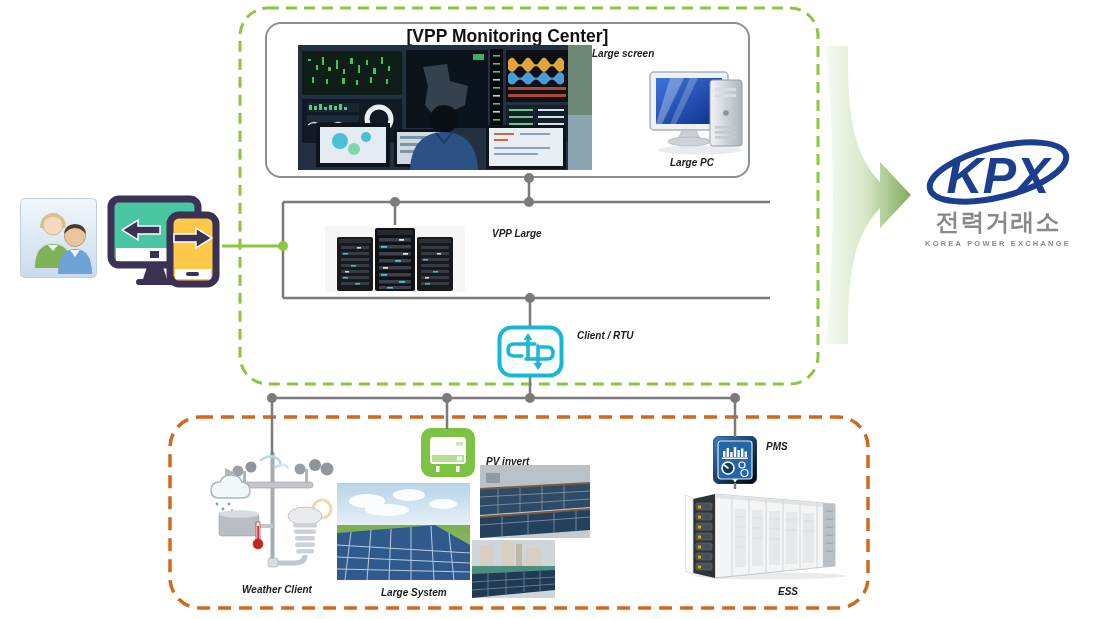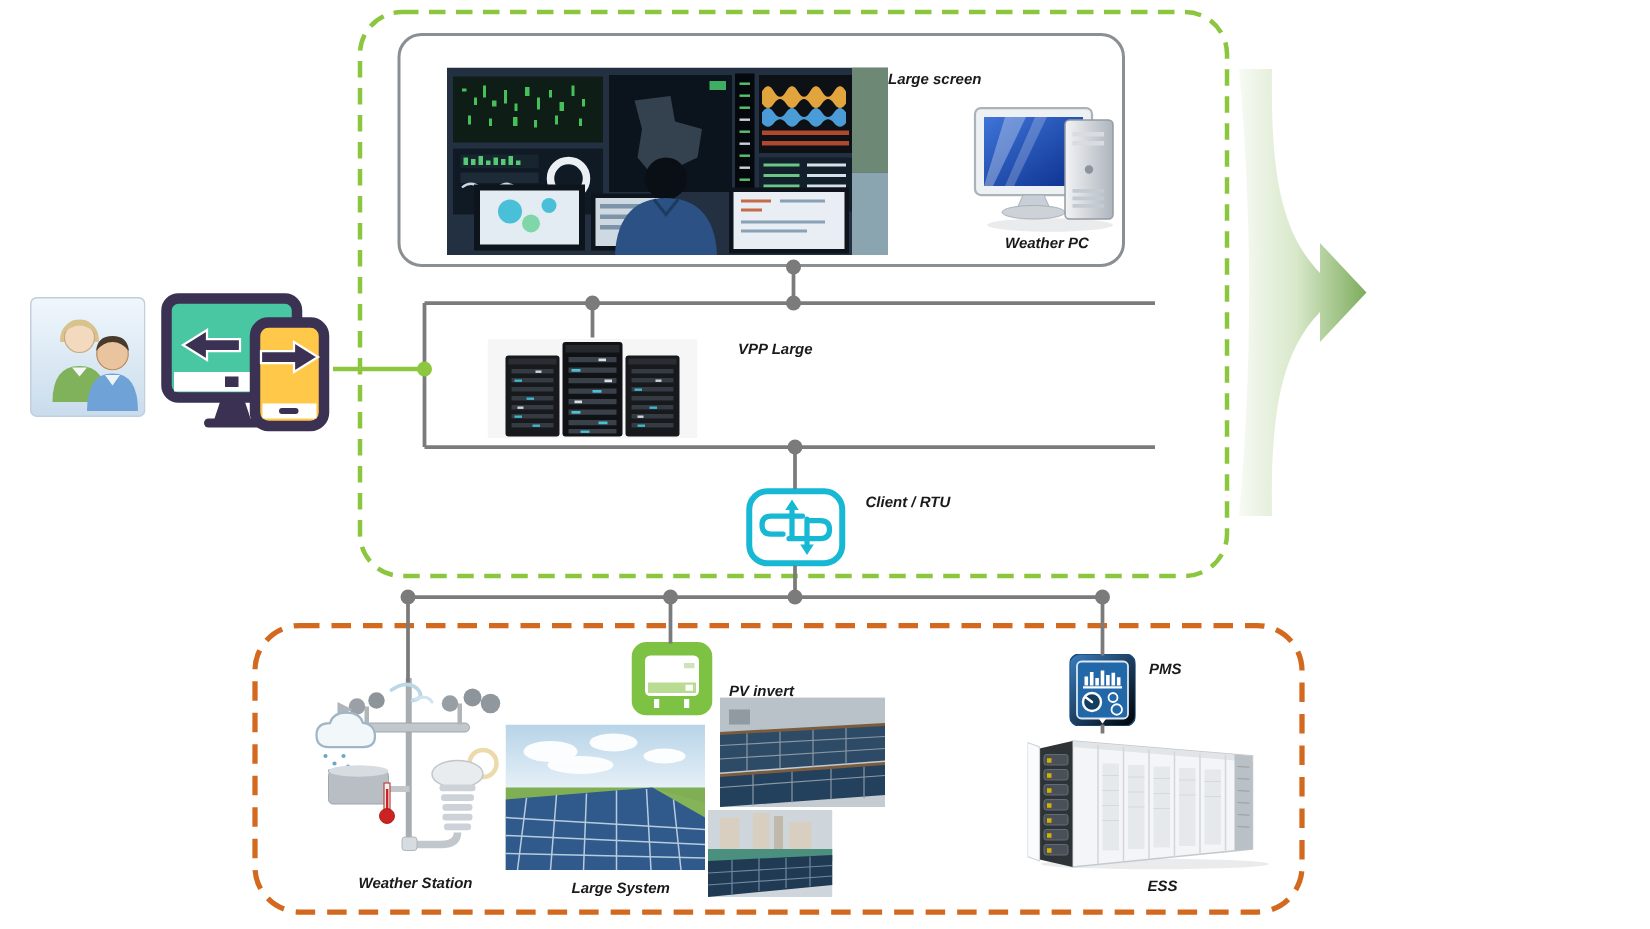--- a/index.html
+++ b/index.html
@@ -29,22 +29,33 @@
       <linearGradient id="arrowGrad" x1="0" y1="0" x2="1" y2="0">
         <stop offset="0" stop-color="#f7faf4"></stop>
         <stop offset="0.45" stop-color="#d8e8ca"></stop>
         <stop offset="1" stop-color="#7dac5c"></stop>
       </linearGradient>
     </defs>
     <path d="M6,4 L28,4 C27,70 33,112 60,140 L60,120 L91,153 L60,186 L60,166
              C33,194 27,236 28,302 L6,302 C15,205 15,101 6,4 Z" fill="url(#arrowGrad)"></path>
   </svg>
 
+  <div class="abs" style="left:920px;top:118px">
+    <svg width="160" height="140" viewBox="0 0 160 140">
+      <g transform="rotate(-14 78 54)">
+        <ellipse cx="78" cy="54" rx="70" ry="25" fill="none" style="stroke:var(--kpx-blue)" stroke-width="6"></ellipse>
+      </g>
+      <text x="78" y="75" text-anchor="middle" font-size="50" font-style="italic" font-weight="bold" style="fill:var(--kpx-blue)" font-family="Liberation Sans, sans-serif">KPX</text>
+      <text x="78" y="112" text-anchor="middle" font-size="24" font-weight="bold" letter-spacing="1" style="fill:var(--kpx-gray)" font-family="Liberation Sans, sans-serif">전력거래소</text>
+      <text x="78" y="128" text-anchor="middle" font-size="7.5" font-weight="bold" letter-spacing="2.2" style="fill:var(--kpx-gray)" font-family="Liberation Sans, sans-serif">KOREA POWER EXCHANGE</text>
+    </svg>
+  </div>
 
   <div class="mc-box"></div>
+  <div class="mc-title">[VPP Monitoring Center]</div>
 
   <svg class="abs" style="left:298px;top:45px" width="294" height="125" viewBox="0 0 294 125">
     <rect width="294" height="125" fill="#223041"></rect>
     <rect x="270" y="0" width="24" height="70" fill="#6d8874"></rect>
     <rect x="270" y="70" width="24" height="55" fill="#8aa4b0"></rect>
     <rect x="4" y="6" width="100" height="44" fill="#0e1d15"></rect>
     <g fill="#46c05a">
       <rect x="10" y="14" width="3" height="2"></rect>
         <rect x="18" y="20" width="2" height="5"></rect>
       <rect x="24" y="12" width="2" height="8"></rect>
@@ -171,21 +182,21 @@
     <rect x="67" y="18" width="21" height="3" fill="#d8dce1"></rect>
     <rect x="67" y="24" width="21" height="3" fill="#d8dce1"></rect>
     <circle cx="78" cy="43" r="2.8" fill="#8b939c"></circle>
     <g fill="#c4cad1">
         <rect x="67" y="56" width="21" height="2.5"></rect>
         <rect x="67" y="61" width="21" height="2.5"></rect>
       <rect x="67" y="66" width="21" height="2.5"></rect>
       </g>
   </svg>
 
-  <div class="label" style="left:670px;top:157px">Weather PC</div>
+  <div class="label" style="left:670px;top:157px">Large PC</div>
 
   <svg class="abs" style="left:325px;top:224px" width="140" height="70" viewBox="0 0 140 70">
     <rect x="0" y="2" width="140" height="66" fill="#f6f6f6"></rect>
     <g>
       <rect x="12" y="13" width="36" height="54" rx="2" fill="#17191c"></rect>
       <rect x="14" y="15" width="32" height="4" fill="#2a2d31"></rect>
       <g fill="#353b42">
           <rect x="16" y="22" width="28" height="3"></rect>
           <rect x="16" y="28" width="28" height="3"></rect>
         <rect x="16" y="34" width="28" height="3"></rect>
@@ -341,21 +352,21 @@
         <rect x="90" y="90.5" width="20" height="4.5" rx="2"></rect>
       <rect x="91" y="97" width="18" height="4.5" rx="2"></rect>
       </g>
     <path d="M100,103 q0,8 -11,8 h-19" stroke="#c2c7cc" stroke-width="5" fill="none"></path>
     <rect x="63" y="106" width="10" height="9" rx="2" fill="#d7dce0" stroke="#aab0b5" stroke-width="0.6"></rect>
     <rect x="51" y="70" width="4" height="18" fill="#f0f0f0" stroke="#c04040" stroke-width="0.8"></rect>
     <rect x="52.3" y="74" width="1.6" height="15" fill="#cc2222"></rect>
     <circle cx="53" cy="92" r="5" fill="#cc2222" stroke="#a81c1c" stroke-width="0.6"></circle>
   </svg>
 
-  <div class="label" style="left:210px;top:584px;width:134px;text-align:center">Weather Station</div>
+  <div class="label" style="left:210px;top:584px;width:134px;text-align:center">Weather Client</div>
 
   <svg class="abs" style="left:421px;top:428px" width="54" height="49" viewBox="0 0 54 49">
     <rect x="0" y="0" width="54" height="49" rx="10" style="fill:var(--pv-green)"></rect>
     <rect x="9" y="9" width="36" height="27" rx="3.5" fill="#ffffff"></rect>
     <rect x="35" y="14" width="7" height="3.5" fill="#cfe3b8"></rect>
     <rect x="11" y="27" width="32" height="7" fill="#b9db92"></rect>
     <rect x="36" y="28.5" width="5" height="4" fill="#ffffff"></rect>
     <rect x="15" y="38" width="3.5" height="6" fill="#ffffff"></rect>
     <rect x="35" y="38" width="3.5" height="6" fill="#ffffff"></rect>
   </svg>
@@ -525,21 +536,21 @@
         <rect x="13" y="28.5" width="3" height="3"></rect>
       <rect x="13" y="38.5" width="3" height="3"></rect>
         <rect x="13" y="48.5" width="3" height="3"></rect>
       <rect x="13" y="58.5" width="3" height="3"></rect>
         <rect x="13" y="68.5" width="3" height="3"></rect>
       <rect x="13" y="78.5" width="3" height="3"></rect>
       </g>
     <polygon points="0,8 8,11 8,87 0,84" fill="#fafbfc" stroke="#d0d4d8" stroke-width="0.8"></polygon>
   </svg>
 
-  <div class="label" style="left:752px;top:586px;width:46px;text-align:center">ESS</div>
+  <div class="label" style="left:752px;top:586px;width:46px;text-align:right">ESS</div>
 
   <svg class="abs" style="left:0;top:0;pointer-events:none" width="1100" height="619">
     <g fill="none" style="stroke:var(--connector)" stroke-width="2.5">
       <path d="M529,178 V202"></path>
       <path d="M283,202 H770"></path>
       <path d="M283,298 H770"></path>
       <path d="M283,202 V298"></path>
       <path d="M395,202 V225"></path>
       <path d="M530,298 V326"></path>
       <path d="M530,377 V398"></path>

